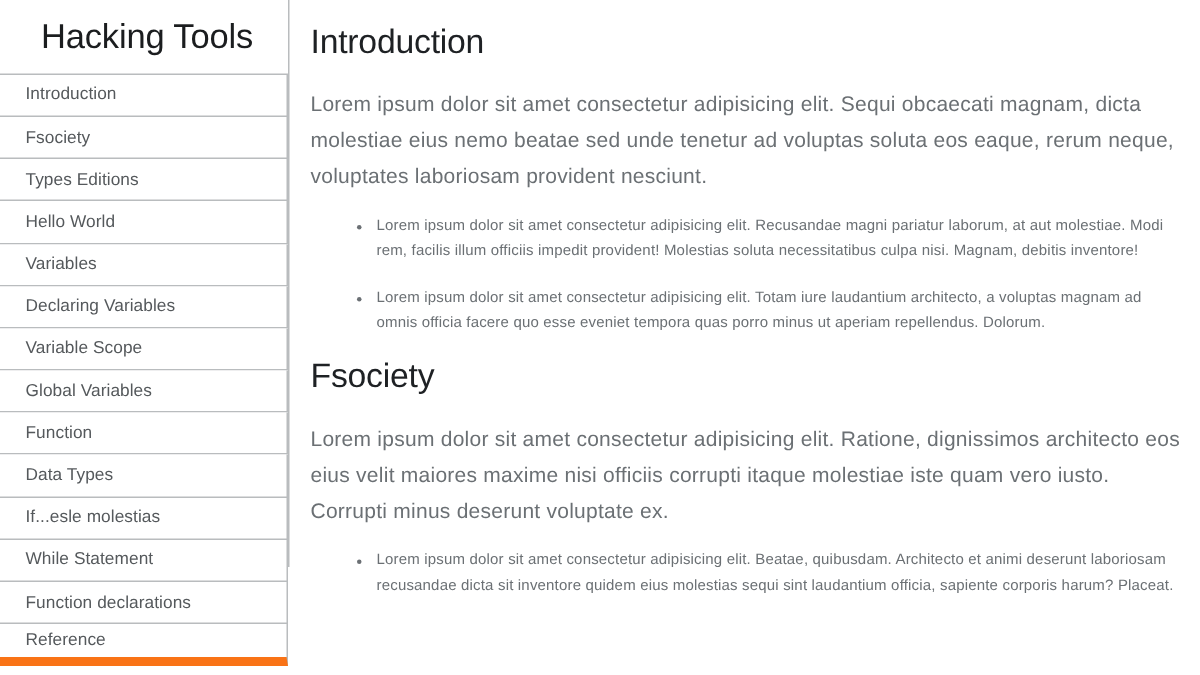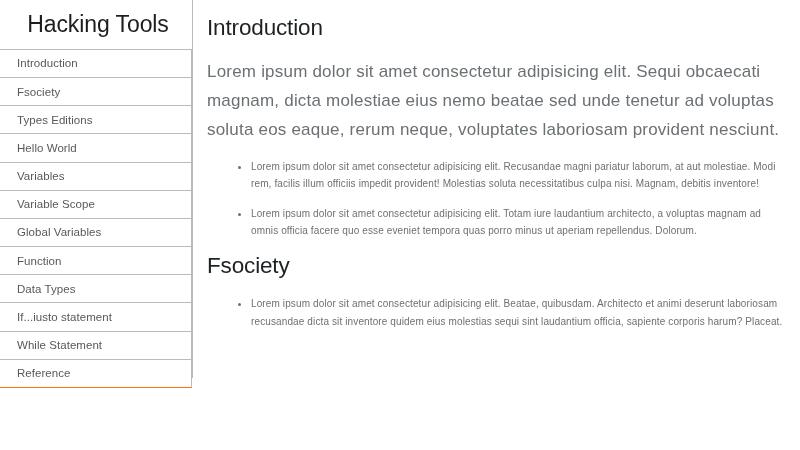--- a/index.html
+++ b/index.html
@@ -61,21 +61,21 @@
     padding: 0 12px 0 17px;
     font-size: 11.5px;
     color: #55595c;
     border-bottom: 1px solid #b9bcbe;
     border-right: 1px solid #b9bcbe;
     background: #ffffff;
     letter-spacing: 0.05px;
     white-space: nowrap;
   }
   .nav-item:last-child {
-    border-bottom: 1px solid #f97316;
+    border-bottom: 6px solid #f97316;
   }
 
   
   .content {
     flex: 1;
     height: 450px;
     box-sizing: border-box;
     padding: 10px 6px 0 14px;
     overflow: hidden;
     position: relative;
@@ -85,21 +85,21 @@
     font-size: 22.5px;
     font-weight: 400;
     color: #1e2124;
     margin: 9px 0 16px 0;
     line-height: 1.2;
     letter-spacing: -0.15px;
   }
   .content h2:first-child { margin-top: 4px; }
 
   .content p {
-    font-size: 17px;
+    font-size: 14px;
     line-height: 1.72;
     color: #6b7074;
     margin: 12px 0 13px 0;
     letter-spacing: 0.012em;
   }
 
   .content ul {
     margin: 0 0 8px 0;
     padding-left: 44px;
     list-style: none;
@@ -143,53 +143,60 @@
         <li class="nav-item">
           <span>Types Editions</span>
         </li>
         <li class="nav-item">
           <span>Hello World</span>
         </li>
         <li class="nav-item">
           <span>Variables</span>
         </li>
         <li class="nav-item">
+          <span>Declaring Variables</span>
+        </li>
+        <li class="nav-item">
           <span>Variable Scope</span>
         </li>
         <li class="nav-item">
           <span>Global Variables</span>
         </li>
         <li class="nav-item">
           <span>Function</span>
         </li>
         <li class="nav-item">
           <span>Data Types</span>
         </li>
         <li class="nav-item">
-          <span>If...iusto statement</span>
+          <span>If...esle molestias</span>
         </li>
         <li class="nav-item">
           <span>While Statement</span>
+        </li>
+        <li class="nav-item">
+          <span>Function declarations</span>
         </li>
         <li class="nav-item">
           <span>Reference</span>
         </li>
       </ul>
   </aside>
 
   <main class="content">
       <section class="section">
         <h2>Introduction</h2>
         <p>Lorem ipsum dolor sit amet consectetur adipisicing elit. Sequi obcaecati magnam, dicta molestiae eius nemo beatae sed unde tenetur ad voluptas soluta eos eaque, rerum neque, voluptates laboriosam provident nesciunt.</p>
         <ul>
           <li>Lorem ipsum dolor sit amet consectetur adipisicing elit. Recusandae magni pariatur laborum, at aut molestiae. Modi rem, facilis illum officiis impedit provident! Molestias soluta necessitatibus culpa nisi. Magnam, debitis inventore!</li>
           <li>Lorem ipsum dolor sit amet consectetur adipisicing elit. Totam iure laudantium architecto, a voluptas magnam ad omnis officia facere quo esse eveniet tempora quas porro minus ut aperiam repellendus. Dolorum.</li>
         </ul>
       </section>
       <section class="section">
         <h2>Fsociety</h2>
+        <p>Lorem ipsum dolor sit amet consectetur adipisicing elit. Ratione, dignissimos architecto eos eius velit maiores maxime nisi officiis corrupti itaque molestiae iste quam vero iusto. Corrupti minus deserunt voluptate ex.</p>
         <ul>
           <li>Lorem ipsum dolor sit amet consectetur adipisicing elit. Beatae, quibusdam. Architecto et animi deserunt laboriosam recusandae dicta sit inventore quidem eius molestias sequi sint laudantium officia, sapiente corporis harum? Placeat.</li>
         </ul>
       </section>
     </main>
 
 </div>
 
 </body></html>

